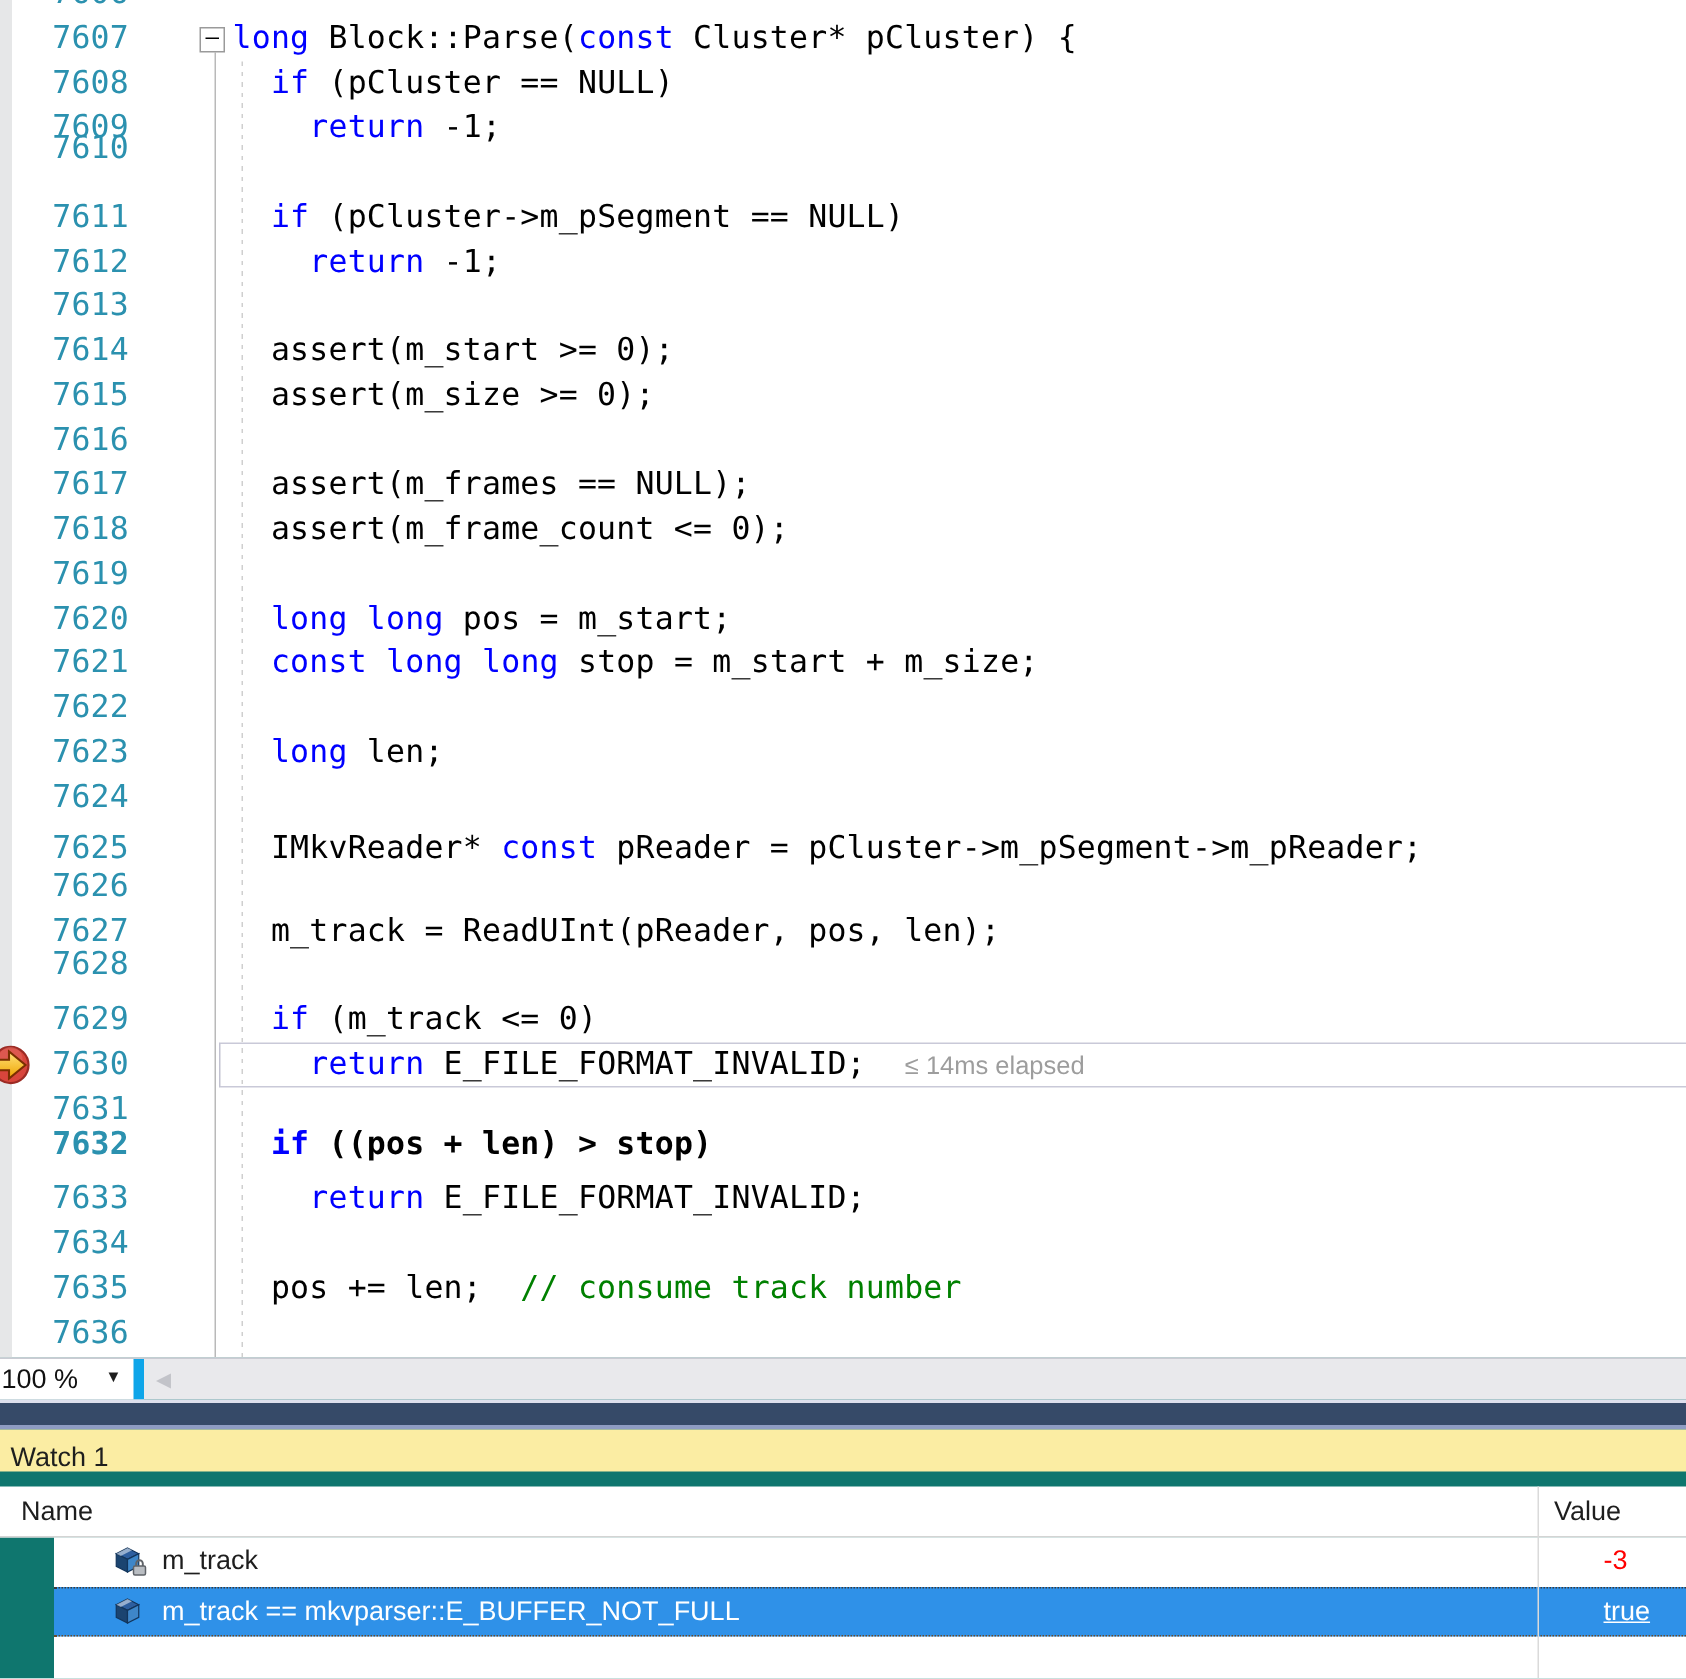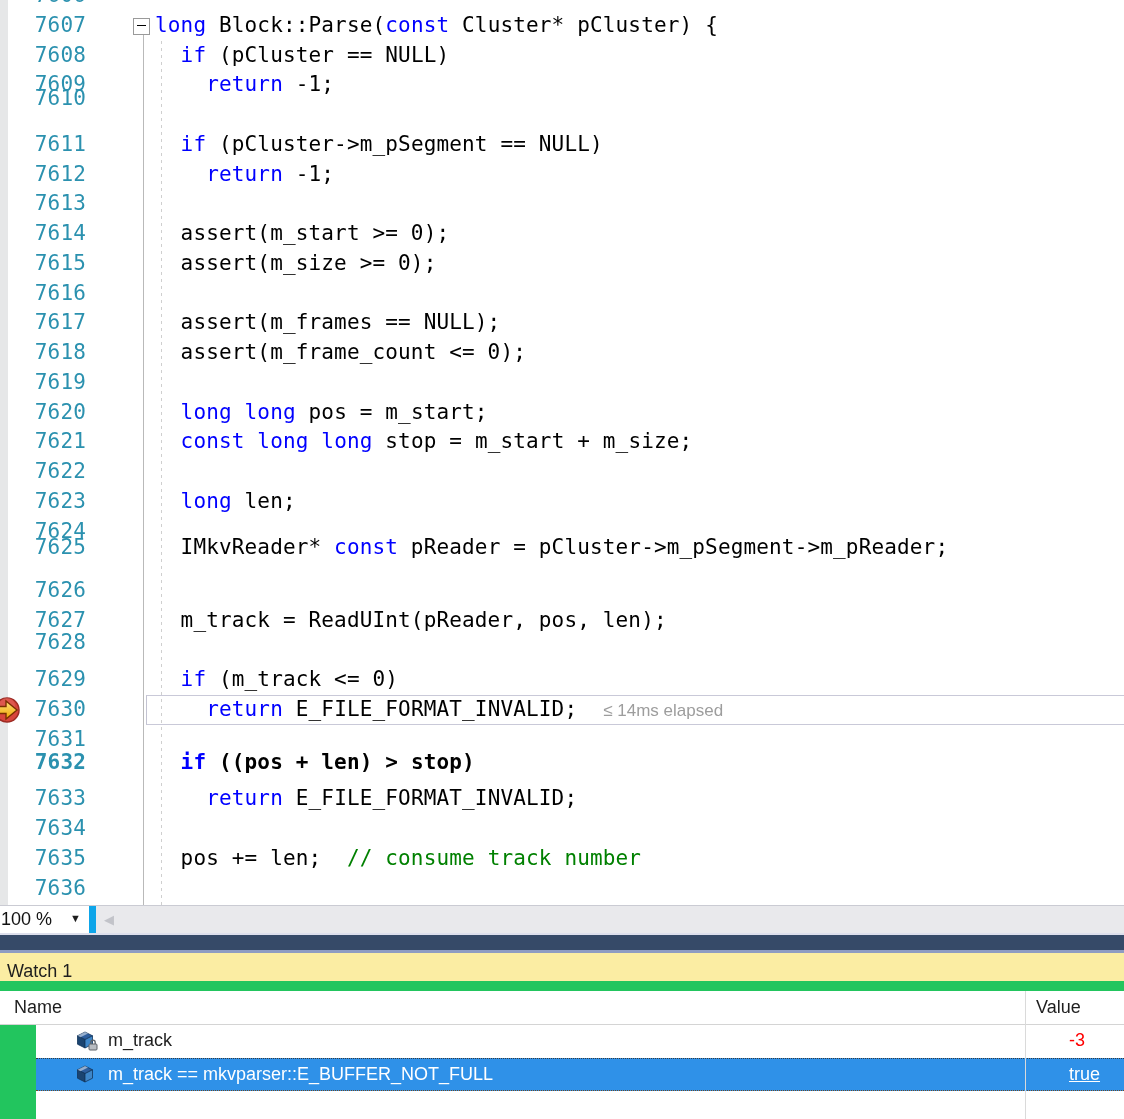--- a/index.html
+++ b/index.html
@@ -1,16 +1,16 @@
 <!DOCTYPE html>
 <html style="--kw: #0000FF; --pl: #000000; --cm: #008000; --lnc: #2B91AF; --sel: #2F91E8; --ttl: #FBEDA3;"><head>
 <meta charset="utf-8">
 <style>
   html,body{margin:0;padding:0;background:#fff;}
-  #root{position:relative;width:1124px;height:1119px;overflow:hidden;background:#22c55e;
+  #root{position:relative;width:1124px;height:1119px;overflow:hidden;background:#0f766e;
         font-family:"Liberation Sans",sans-serif;}
   
   #editor{position:absolute;left:0;top:0;width:1124px;height:905px;overflow:hidden;background:#fff;}
   #glyph-margin{position:absolute;left:0;top:0;width:8px;height:905px;background:#e6e7e8;}
   .line{position:absolute;left:0;right:0;height:29.75px;line-height:29.75px;white-space:pre;}
   .ln{position:absolute;left:0;top:0;width:86px;text-align:right;
       font-family:"DejaVu Sans Mono",monospace;font-size:21px;letter-spacing:.15px;color:var(--lnc,#2B91AF);}
   .code{position:absolute;left:155px;top:0;font-family:"DejaVu Sans Mono",monospace;
         font-size:21px;letter-spacing:.15px;color:var(--pl,#000);z-index:2;}
   .tk-kw{color:var(--kw,#0000FF);}
@@ -75,21 +75,21 @@
         <div class="line" style="top: 248.75px;"><span class="ln">7615</span><span class="code"><span class="tk-pl">  assert(m_size &gt;= 0);</span></span></div>
         <div class="line" style="top: 278.5px;"><span class="ln">7616</span></div>
         <div class="line" style="top: 308.25px;"><span class="ln">7617</span><span class="code"><span class="tk-pl">  assert(m_frames == NULL);</span></span></div>
         <div class="line" style="top: 338px;"><span class="ln">7618</span><span class="code"><span class="tk-pl">  assert(m_frame_count &lt;= 0);</span></span></div>
         <div class="line" style="top: 367.75px;"><span class="ln">7619</span><span class="code"></span></div>
         <div class="line" style="top: 397.5px;"><span class="ln">7620</span><span class="code"><span class="tk-pl">  </span><span class="tk-kw">long</span><span class="tk-pl"> </span><span class="tk-kw">long</span><span class="tk-pl"> pos = m_start;</span></span></div>
         <div class="line" style="top: 427.25px;"><span class="ln">7621</span><span class="code"><span class="tk-pl">  </span><span class="tk-kw">const</span><span class="tk-pl"> </span><span class="tk-kw">long</span><span class="tk-pl"> </span><span class="tk-kw">long</span><span class="tk-pl"> stop = m_start + m_size;</span></span></div>
         <div class="line" style="top: 457px;"><span class="ln">7622</span><span class="code"></span></div>
         <div class="line" style="top: 486.75px;"><span class="ln">7623</span><span class="code"><span class="tk-pl">  </span><span class="tk-kw">long</span><span class="tk-pl"> len;</span></span></div>
         <div class="line" style="top: 516.5px;"><span class="ln">7624</span><span class="code"></span></div>
-        <div class="line" style="top: 533px; text-decoration: underline;"><span class="ln">7625</span><span class="code"><span class="tk-pl">  IMkvReader* </span><span class="tk-kw">const</span><span class="tk-pl"> pReader = pCluster-&gt;m_pSegment-&gt;m_pReader;</span></span></div>
+        <div class="line" style="top: 551px; text-decoration: underline;"><span class="ln">7625</span><span class="code"><span class="tk-pl">  IMkvReader* </span><span class="tk-kw">const</span><span class="tk-pl"> pReader = pCluster-&gt;m_pSegment-&gt;m_pReader;</span></span></div>
         <div class="line" style="top: 576px;"><span class="ln">7626</span><span class="code"></span></div>
         <div class="line" style="top: 605.75px;"><span class="ln">7627</span><span class="code"><span class="tk-pl">  m_track = ReadUInt(pReader, pos, len);</span></span></div>
         <div class="line" style="top: 628px;"><span class="ln">7628</span><span class="code"></span></div>
         <div class="line" style="top: 665.25px;"><span class="ln">7629</span><span class="code"><span class="tk-pl">  </span><span class="tk-kw">if</span><span class="tk-pl"> (m_track &lt;= 0)</span></span></div>
         <div class="line" style="top: 695px;"><div class="curbox"></div><span class="ln">7630</span><span class="code"><span class="tk-pl">    </span><span class="tk-kw">return</span><span class="tk-pl"> E_FILE_FORMAT_INVALID;</span><span class="perftip">≤ 14ms elapsed</span></span></div>
         <div class="line" style="top: 724.75px;"><span class="ln">7631</span><span class="code"></span></div>
         <div class="line" style="top: 748px; font-weight: bold;"><span class="ln">7632</span><span class="code"><span class="tk-pl">  </span><span class="tk-kw">if</span><span class="tk-pl"> ((pos + len) &gt; stop)</span></span></div>
         <div class="line" style="top: 784.25px;"><span class="ln">7633</span><span class="code"><span class="tk-pl">    </span><span class="tk-kw">return</span><span class="tk-pl"> E_FILE_FORMAT_INVALID;</span></span></div>
         <div class="line" style="top: 814px;"><span class="ln">7634</span><span class="code"></span></div>
         <div class="line" style="top: 843.75px;"><span class="ln">7635</span><span class="code"><span class="tk-pl">  pos += len;  </span><span class="tk-cm">// consume track number</span></span></div>

